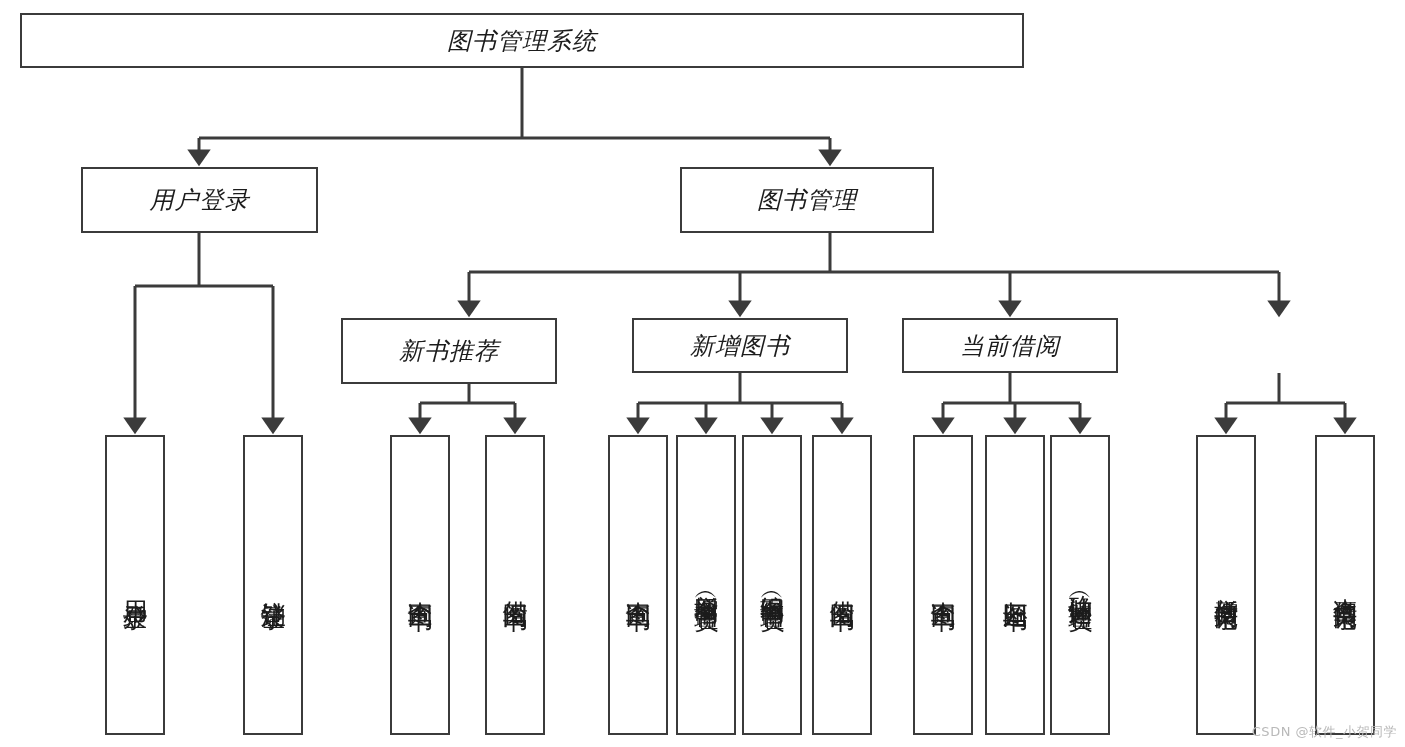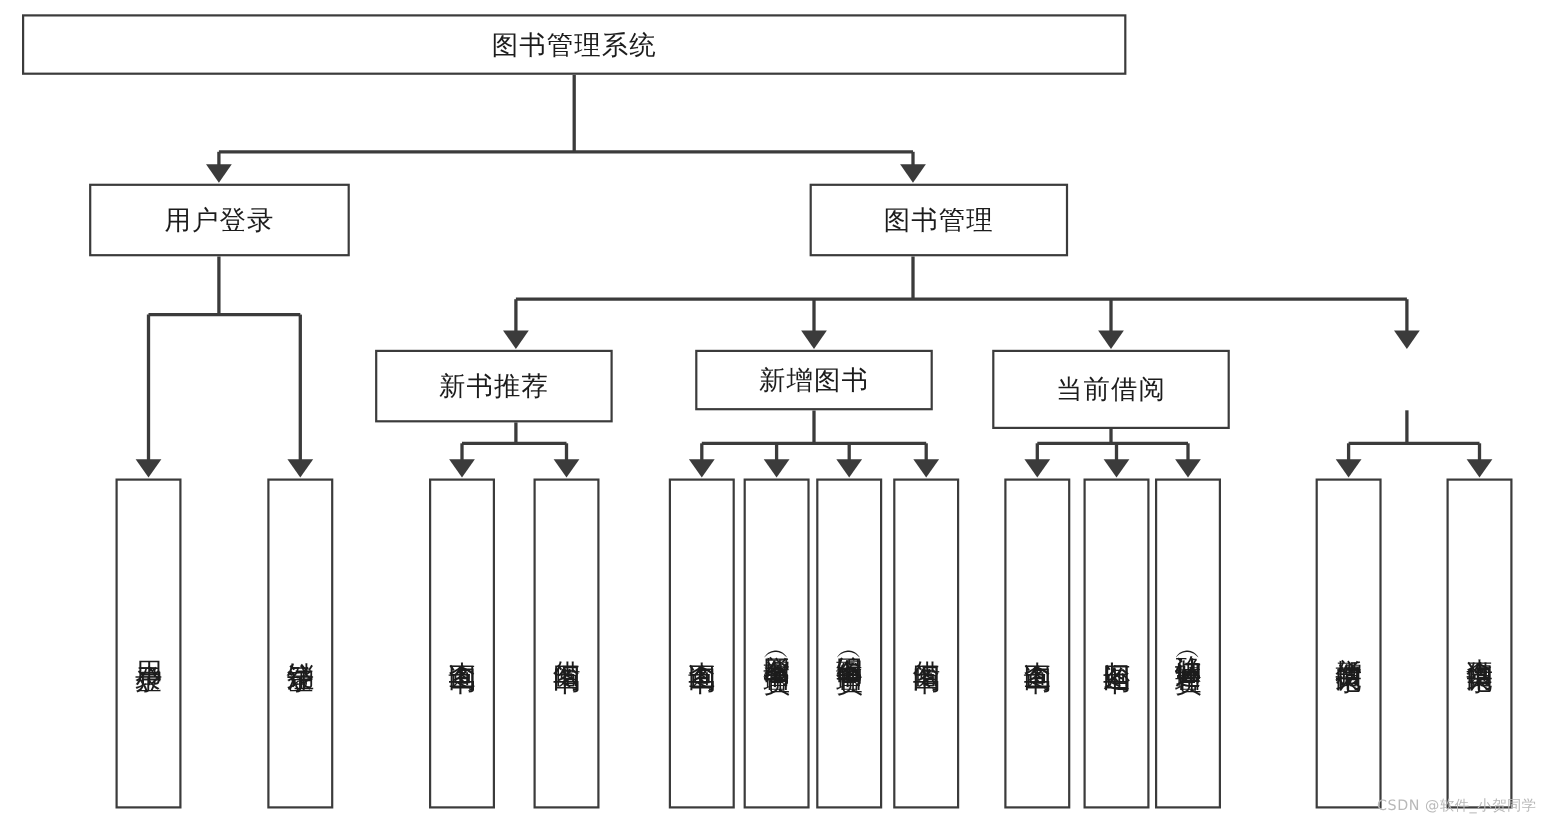--- a/index.html
+++ b/index.html
@@ -31,20 +31,21 @@
     background: #ffffff;
     display: flex;
     align-items: center;
     justify-content: center;
     color: #1c1c1c;
     z-index: 2;
   }
   .node.horiz {
     font-size: 24px;
     letter-spacing: 1px;
+    font-style: italic;
   }
   .node.vert {
     writing-mode: vertical-rl;
     text-orientation: upright;
     font-size: 25px;
     line-height: 1.18;
     letter-spacing: 2px;
     padding-top: 6px;
     padding-bottom: 6px;
   }
@@ -122,31 +123,31 @@
     </g>
   </svg>
 
   <div class="node horiz" style="left:20px; top:13px; width:1004px; height:55px;">
     <span>图书管理系统</span>
   </div>
 
   <div class="node horiz" style="left:81px; top:167px; width:237px; height:66px;">
     <span>用户登录</span>
   </div>
-  <div class="node horiz" style="left:736px; top:167px; width:235px; height:66px;">
+  <div class="node horiz" style="left:680px; top:167px; width:254px; height:66px;">
     <span>图书管理</span>
   </div>
 
   <div class="node horiz" style="left:341px; top:318px; width:216px; height:66px;">
     <span>新书推荐</span>
   </div>
   <div class="node horiz" style="left:632px; top:318px; width:216px; height:55px;">
     <span>新增图书</span>
   </div>
-  <div class="node horiz" style="left:902px; top:318px; width:216px; height:72px;">
+  <div class="node horiz" style="left:902px; top:318px; width:216px; height:55px;">
     <span>当前借阅</span>
   </div>
 
   <div class="node vert" style="left:105px; top:435px; width:60px; height:300px;">
     <span class="vlabel">用户登录</span>
   </div>
   <div class="node vert" style="left:243px; top:435px; width:60px; height:300px;">
     <span class="vlabel">注销登录</span>
   </div>
 

